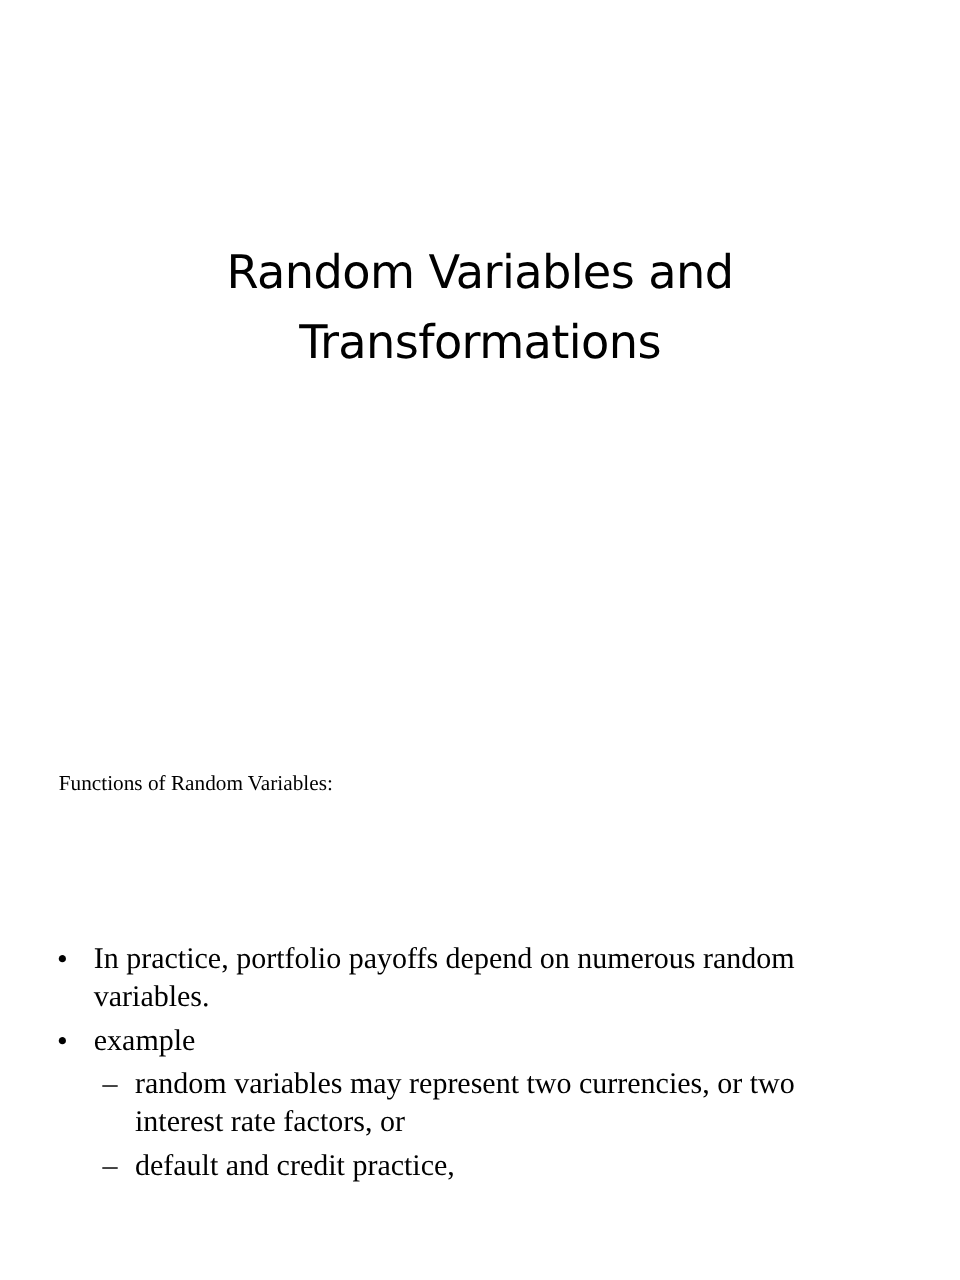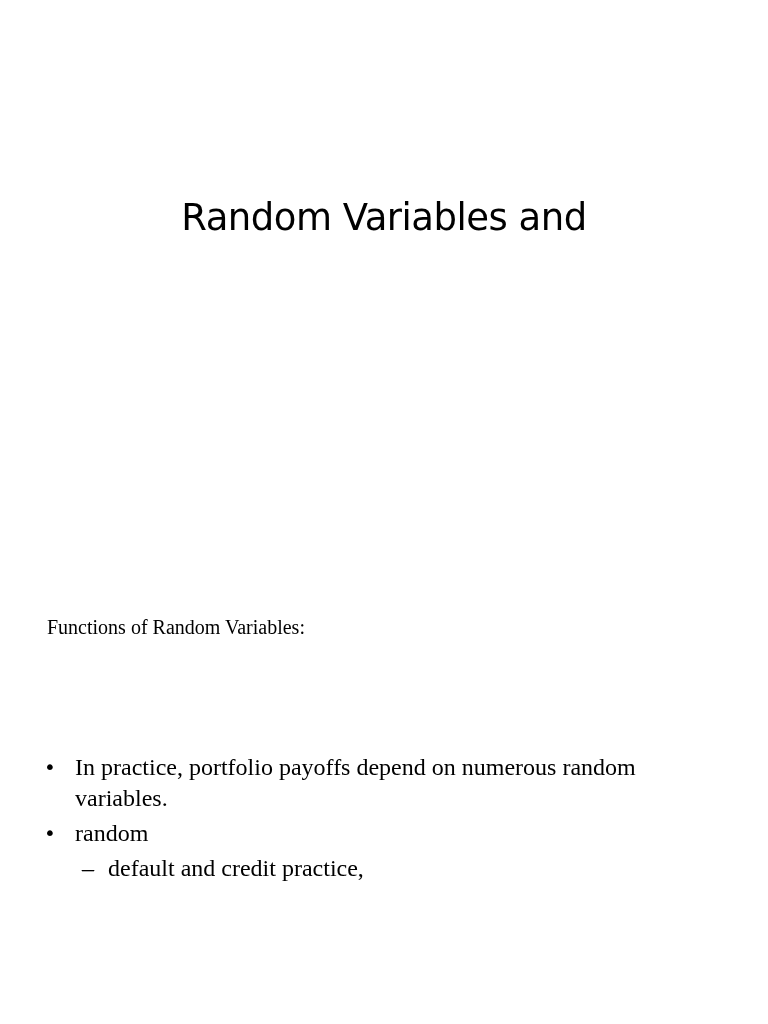--- a/index.html
+++ b/index.html
@@ -27,21 +27,21 @@
       letter-spacing: -0.5px;
     }
     .title-line {
       display: block;
     }
     .subtitle-block {
       position: absolute;
       left: 47px;
       top: 613px;
       font-family: "Liberation Serif", serif;
-      font-size: 20px;
+      font-size: 17px;
       line-height: 28px;
     }
     .subtitle-line {
       display: block;
       white-space: nowrap;
     }
     .bullets {
       position: absolute;
       left: 40px;
       top: 752px;
@@ -80,37 +80,39 @@
       position: absolute;
       left: 8px;
       top: 0;
     }
   </style>
 </head>
 <body>
 
 <div class="title-block">
   <span class="title-line">Random Variables and</span>
+  <span class="title-line">Transformations</span>
 </div>
 
 <div class="subtitle-block">
   <span class="subtitle-line">Functions of Random Variables:</span>
 </div>
 
 <ul class="bullets">
   <li class="bullet-item">
     <span class="bullet-marker">•</span>
     <span>In practice, portfolio payoffs depend on numerous random variables.</span>
   </li>
   <li class="bullet-item">
     <span class="bullet-marker">•</span>
-    <span>random</span>
+    <span>example</span>
     <ul class="sub-list">
       <li class="sub-item">
         <span class="sub-marker">–</span>
+        <span>random variables may represent  two currencies, or two interest  rate factors, or</span>
       </li>
       <li class="sub-item">
         <span class="sub-marker">–</span>
         <span>default and credit practice,</span>
       </li>
     </ul>
   </li>
 </ul>
 
 </body></html>

